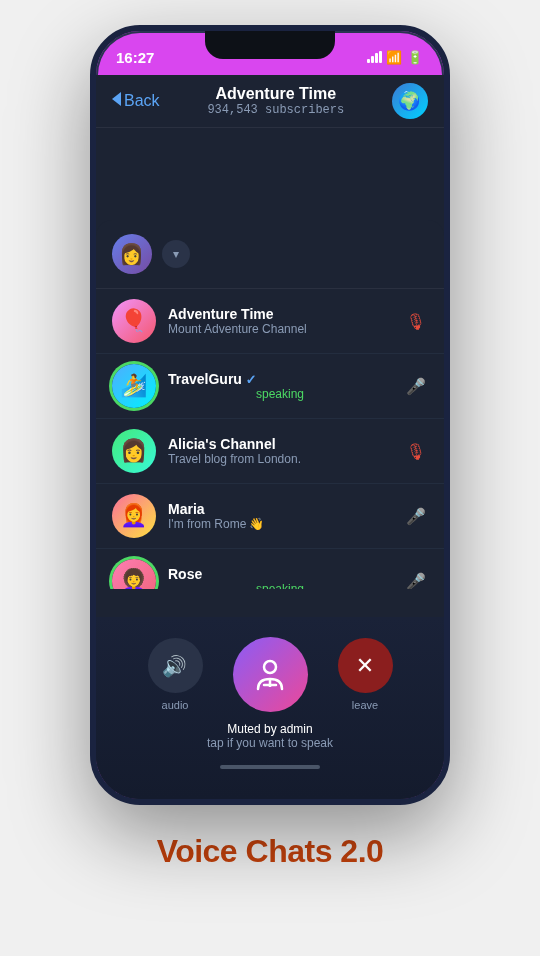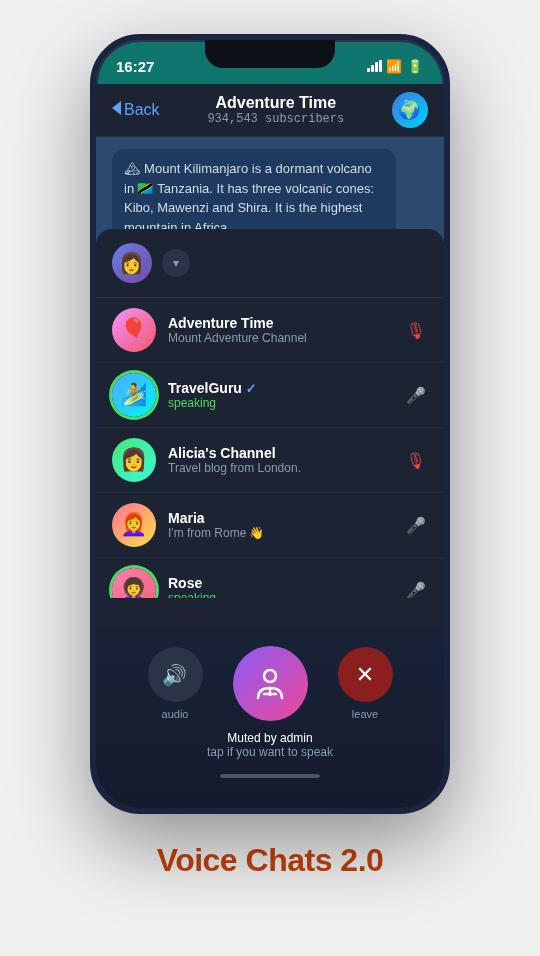--- a/index.html
+++ b/index.html
@@ -18,26 +18,26 @@
       display: flex;
       flex-direction: column;
       align-items: center;
       padding-bottom: 30px;
     }
 
     
     .phone-frame {
       width: 360px;
       height: 780px;
-      background: #0f766e;
+      background: #d946ef;
       border-radius: 50px;
       border: 6px solid #1a2340;
       position: relative;
       overflow: hidden;
-      margin-top: 34px;
+      margin-top: 25px;
       box-shadow: 0 30px 80px rgba(0,0,0,0.4), inset 0 0 0 2px #2a3550;
     }
 
     
     .notch {
       position: absolute;
       top: 0;
       left: 50%;
       transform: translateX(-50%);
       width: 130px;
@@ -237,21 +237,21 @@
     .p-info { flex: 1; }
     .p-name {
       color: white;
       font-size: 14px;
       font-weight: 600;
     }
     .p-status {
       color: #8a9bb5;
       font-size: 12px;
     }
-    .p-status.speaking-text { color: #4cd964; }
+    .p-status.speaking-text { color: #4cd964; text-align: center; }
     .mic-icon {
       width: 24px;
       height: 24px;
       display: flex;
       align-items: center;
       justify-content: center;
       font-size: 16px;
     }
     .mic-muted { color: #e74c3c; }
     .mic-active { color: #4cd964; }
@@ -378,25 +378,20 @@
         </div>
         <div class="channel-info">
           <div class="channel-name">Adventure Time</div>
           <div class="channel-sub">934,543 subscribers</div>
         </div>
         <div class="channel-avatar">
           <span>🌍</span>
         </div>
       </div>
 
-      <div class="chat-area">
-        <div class="chat-bubble">
-          <span>🏔 Mount Kilimanjaro is a dormant volcano in 🇹🇿 Tanzania. It has three volcanic cones: Kibo, Mawenzi and Shira. It is the highest mountain in Africa</span>
-        </div>
-      </div>
 
       <div class="voice-panel">
 
         <div class="voice-header">
           <div class="voice-host-avatar">
             <span>👩</span>
           </div>
           <div class="collapse-btn">
             <span>▾</span>
           </div>

